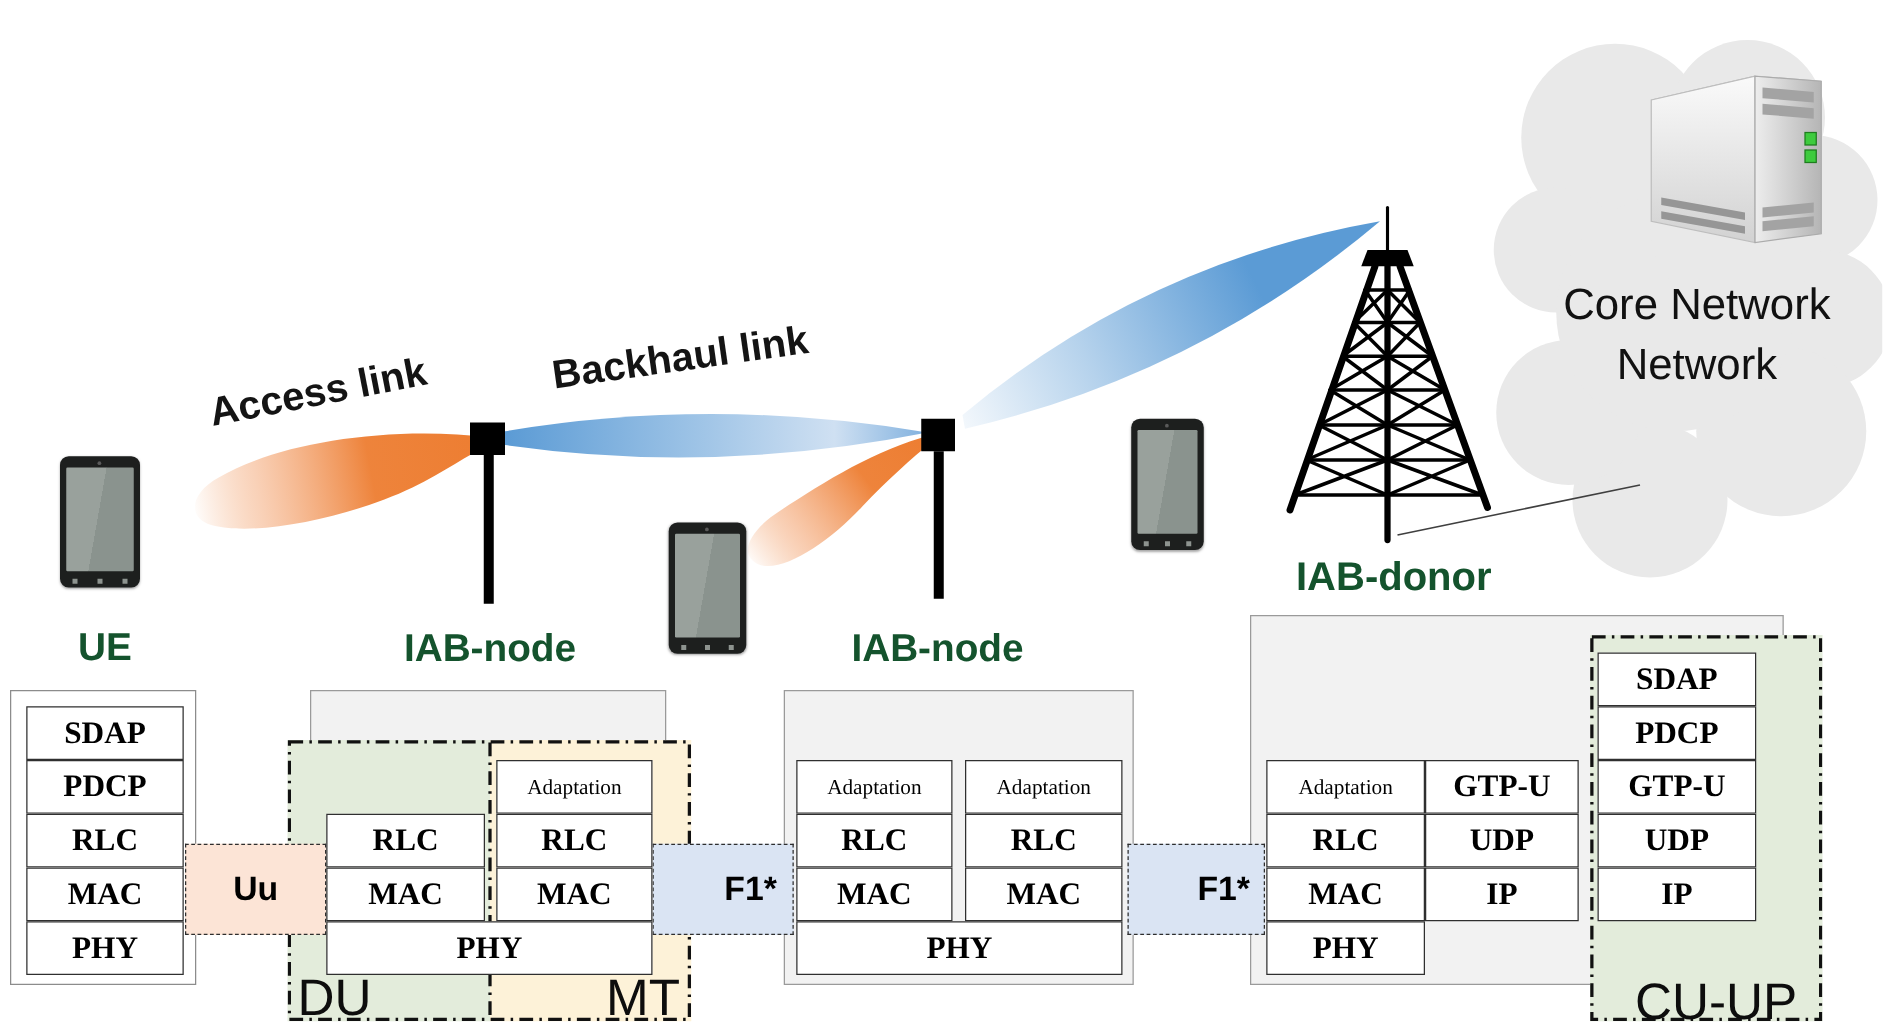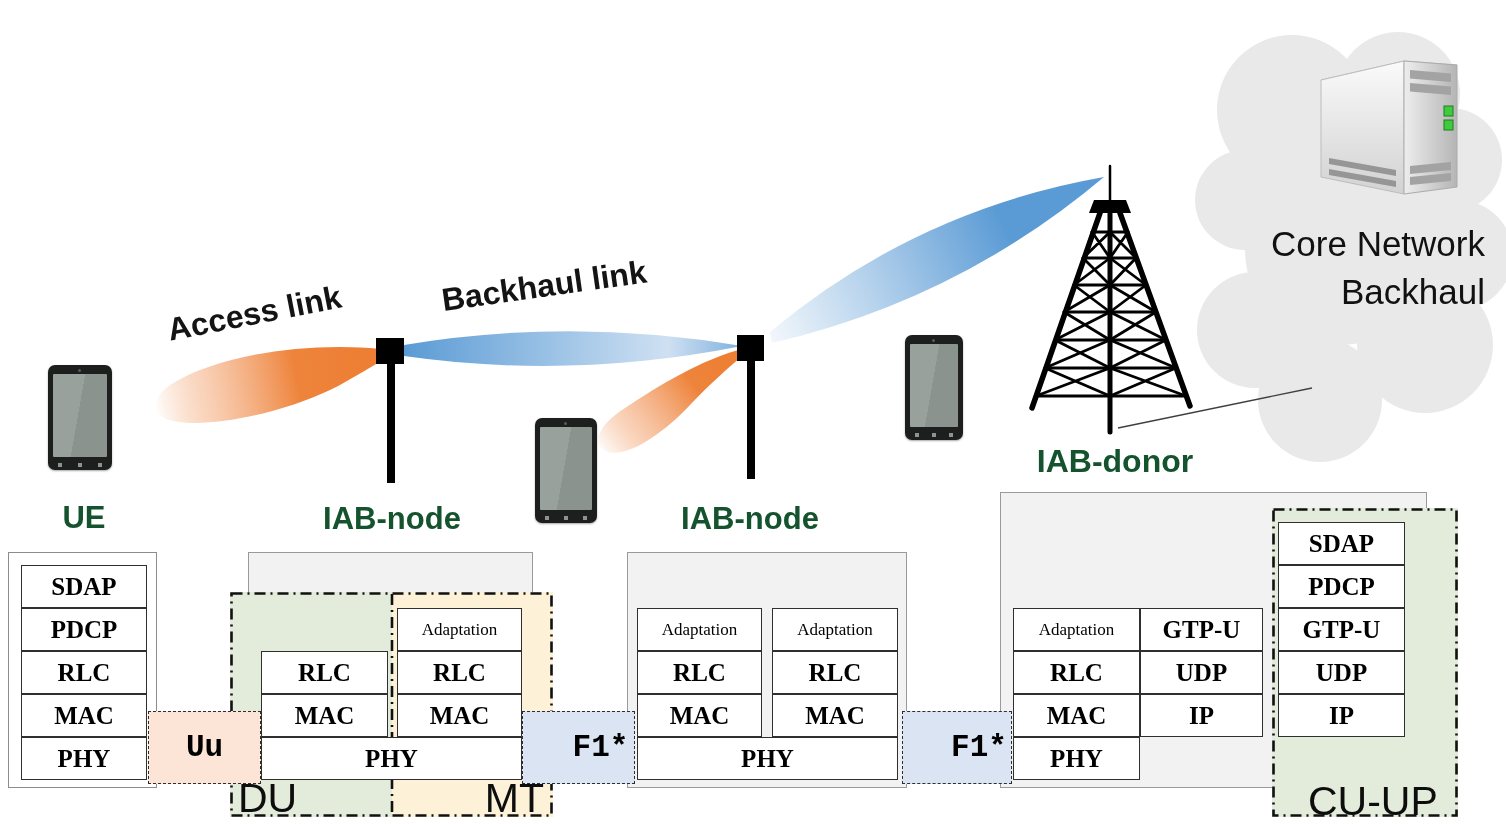--- a/index.html
+++ b/index.html
@@ -21,29 +21,29 @@
   .graybox.white{background:#ffffff;border-color:#8c8c8c;}
   .region{position:absolute;}
   .region > svg{position:absolute;left:0;top:0;}
   .halffill{position:absolute;top:0;bottom:0;}
   .pbox{position:absolute;background:#fff;border:1.5px solid #2f2f2f;box-sizing:border-box;
     display:flex;align-items:center;justify-content:center;
     font-family:"Liberation Serif","DejaVu Serif",serif;font-weight:700;font-size:25px;color:#000;}
   .pbox.small{font-size:17px;font-weight:500;}
   .iface{position:absolute;border:1.6px dashed #2e2e2e;box-sizing:border-box;
     display:flex;align-items:center;justify-content:center;
-    font-family:Liberation Mono, monospace;font-weight:700;font-size:31px;color:#000;margin-top:36px;}
+    font-family:Liberation Sans, sans-serif;font-weight:700;font-size:27px;color:#000;}
   .iface.pink{background:#fce4d6;}
   .iface.blue{background:#dae4f3;padding-left:44px;}
 
   
   .nodelabel{position:absolute;font-size:31px;font-weight:600;color:#14532d;text-align:center;}
   .arealabel{position:absolute;font-size:41px;font-weight:400;color:#0d0d0d;}
   .linklabel{position:absolute;font-size:32px;font-weight:600;color:#141414;white-space:nowrap;}
-  .cloudlabel{position:absolute;font-size:35px;font-weight:400;color:#111;text-align:right;line-height:48px;}
+  .cloudlabel{position:absolute;font-size:35px;font-weight:400;color:#111;text-align:center;line-height:48px;}
 </style>
 </head>
 <body>
 
 <div class="canvas">
 
   <svg class="scene-svg" width="1506" height="827" viewBox="0 0 1506 827">
     <defs>
       <linearGradient id="gradO1" gradientUnits="userSpaceOnUse" x1="152" y1="400" x2="392" y2="355">
         <stop offset="0" stop-color="#ed7d31" stop-opacity="0"></stop>
@@ -167,21 +167,21 @@
   </div>
 
   <div class="linklabel" style="left:168px;top:312px;transform:rotate(-11deg);transform-origin:left center">Access link</div>
   <div class="linklabel" style="left:442px;top:282px;transform:rotate(-8deg);transform-origin:left center">Backhaul link</div>
   <div class="nodelabel" style="left:34px;top:500px;width:100px">UE</div>
   <div class="nodelabel" style="left:312px;top:501px;width:160px">IAB-node</div>
   <div class="nodelabel" style="left:670px;top:501px;width:160px">IAB-node</div>
   <div class="nodelabel" style="left:1025px;top:443px;width:180px;font-size:32px">IAB-donor</div>
   <div class="cloudlabel" style="left:1230px;top:220px;width:255px">
     <div>Core Network</div>
-    <div>Backhaul</div>
+    <div>Network</div>
   </div>
 
   <div class="graybox white" style="left:8px;top:552px;width:149px;height:236px"></div>
   <div class="graybox" style="left:248px;top:552px;width:285px;height:236px"></div>
   <div class="graybox" style="left:627px;top:552px;width:280px;height:236px"></div>
   <div class="graybox" style="left:1000px;top:492px;width:427px;height:296px"></div>
 
   <div class="region" style="left:230px;top:592px;width:323px;height:225px">
     <div class="halffill" style="left:0;width:162px;background:#e3ecdb"></div>
     <div class="halffill" style="left:162px;width:161px;background:#fdf2d8"></div>

